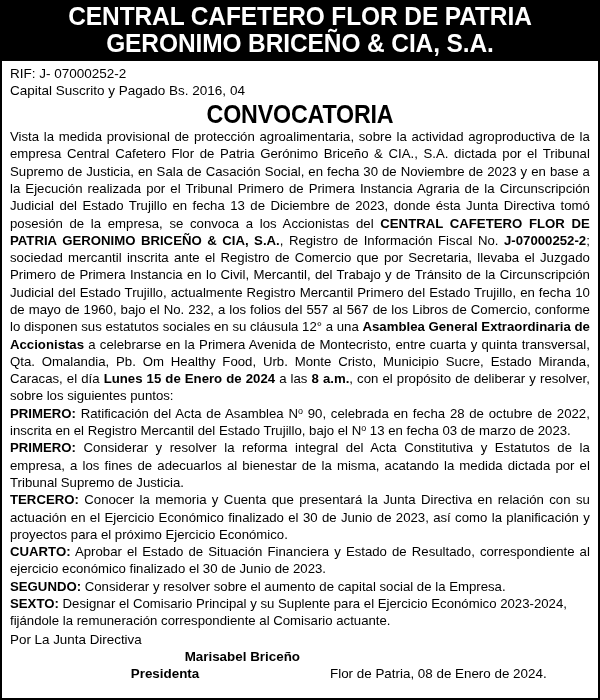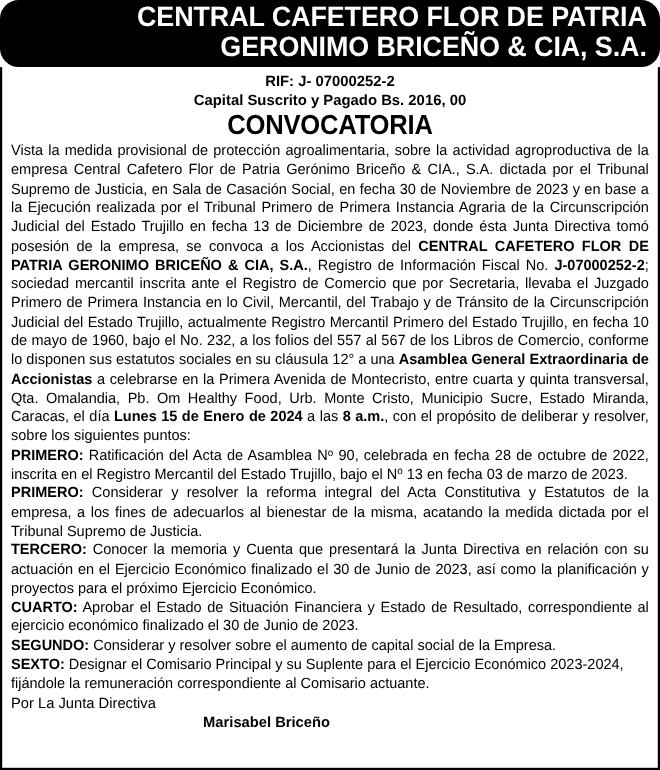--- a/index.html
+++ b/index.html
@@ -22,24 +22,23 @@
     box-sizing: border-box;
     background: #ffffff;
     display: flex;
     flex-direction: column;
   }
 
   
   .masthead {
     background: #000000;
     color: #ffffff;
-    text-align: right;
+    text-align: center;
     padding: 3px 0 5px 0;
     flex: 0 0 auto;
-    border-radius: 17px;
   }
   .masthead-line {
     display: block;
     font-weight: bold;
     font-stretch: condensed;
     letter-spacing: -0.1px;
     line-height: 1.02;
     white-space: nowrap;
   }
   .masthead-line-1 {
@@ -58,22 +57,21 @@
     border: 2px solid #000000;
     border-top: none;
     box-sizing: border-box;
     padding: 4px 8px 0 8px;
     background: #ffffff;
     display: flex;
     flex-direction: column;
   }
 
   .reg-line {
-    text-align: center;
-    font-weight: bold;
+    font-weight: normal;
     font-size: 13.5px;
     line-height: 1.28;
     white-space: nowrap;
   }
 
   .doc-title {
     text-align: center;
     font-weight: bold;
     font-size: 25px;
     font-stretch: condensed;
@@ -152,21 +150,21 @@
 
   <div class="masthead">
     <span class="masthead-line masthead-line-1">CENTRAL CAFETERO FLOR DE PATRIA</span>
     <span class="masthead-line masthead-line-2">GERONIMO BRICEÑO &amp; CIA, S.A.</span>
   </div>
 
   <div class="sheet">
 
     <div class="reg-line">RIF: J- 07000252-2</div>
 
-    <div class="reg-line">Capital Suscrito y Pagado Bs. 2016, 00</div>
+    <div class="reg-line">Capital Suscrito y Pagado Bs. 2016, 04</div>
 
     <div class="doc-title">CONVOCATORIA</div>
 
     <div class="body-copy">
 
       <p><span>Vista la medida provisional de protección agroalimentaria, sobre la actividad agroproductiva de la empresa Central Cafetero Flor de Patria Gerónimo Briceño &amp; CIA., S.A. dictada por el Tribunal Supremo de Justicia, en Sala de Casación Social, en fecha 30 de Noviembre de 2023 y en base a la Ejecución realizada por el Tribunal Primero de Primera Instancia Agraria de la Circunscripción Judicial del Estado Trujillo en fecha 13 de Diciembre de 2023, donde ésta Junta Directiva tomó posesión de la empresa, se convoca a los Accionistas del </span><b>CENTRAL CAFETERO FLOR DE PATRIA GERONIMO BRICEÑO &amp; CIA, S.A.</b><span>, Registro de Información Fiscal No. </span><b>J-07000252-2</b><span>; sociedad mercantil inscrita ante el Registro de Comercio que por Secretaria, llevaba el Juzgado Primero de Primera Instancia en lo Civil, Mercantil, del Trabajo y de Tránsito de la Circunscripción Judicial del Estado Trujillo, actualmente Registro Mercantil Primero del Estado Trujillo, en fecha 10 de mayo de 1960, bajo el No. 232, a los folios del 557 al 567 de los Libros de Comercio, conforme lo disponen sus estatutos sociales en su cláusula 12° a una </span><b>Asamblea General Extraordinaria de Accionistas</b><span> a celebrarse en la Primera Avenida de Montecristo, entre cuarta y quinta transversal, Qta. Omalandia, Pb. Om Healthy Food, Urb. Monte Cristo, Municipio Sucre, Estado Miranda, Caracas, el día </span><b>Lunes 15 de Enero de 2024</b><span> a las </span><b>8 a.m.</b><span>, con el propósito de deliberar y resolver, sobre los siguientes puntos:</span></p>
 
       <p><b class="lead-in">PRIMERO:</b><span> Ratificación del Acta de Asamblea N</span><sup>o</sup><span> 90, celebrada en fecha 28 de octubre de 2022, inscrita en el Registro Mercantil del Estado Trujillo, bajo el N</span><sup>o</sup><span> 13 en fecha 03 de marzo de 2023.</span></p>
 
       <p><b class="lead-in">PRIMERO:</b><span> Considerar y resolver la reforma integral del Acta Constitutiva y Estatutos de la empresa, a los fines de adecuarlos al bienestar de la misma, acatando la medida dictada por el Tribunal Supremo de Justicia.</span></p>
@@ -177,16 +175,20 @@
 
       <p><b class="lead-in">SEGUNDO:</b><span> Considerar y resolver sobre el aumento de capital social de la Empresa.</span></p>
 
       <p><b class="lead-in">SEXTO:</b><span> Designar el Comisario Principal y su Suplente para el Ejercicio Económico 2023-2024, fijándole la remuneración correspondiente al Comisario actuante.</span></p>
 
     </div>
 
     <div class="sign-block">
       <div class="sign-centered">Por La Junta Directiva</div>
       <div class="sign-name">Marisabel Briceño</div>
+      <div class="sign-row">
+        <div class="sign-role">Presidenta</div>
+        <div class="sign-place">Flor de Patria, 08 de Enero de 2024.</div>
+      </div>
     </div>
 
   </div>
 </div>
 
 </body></html>

